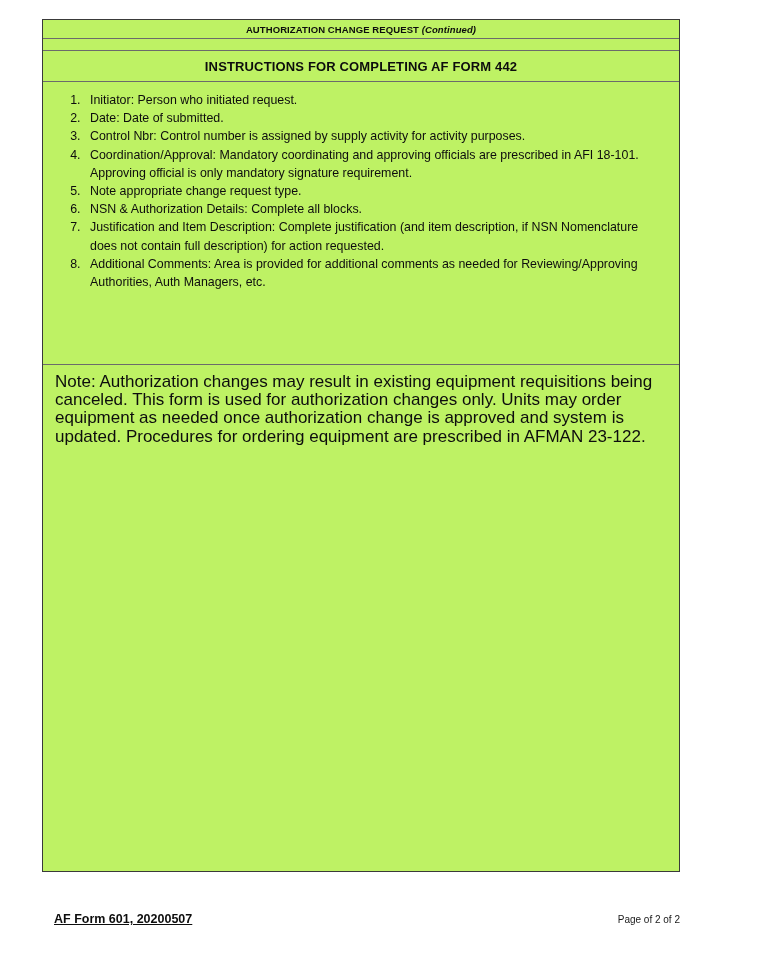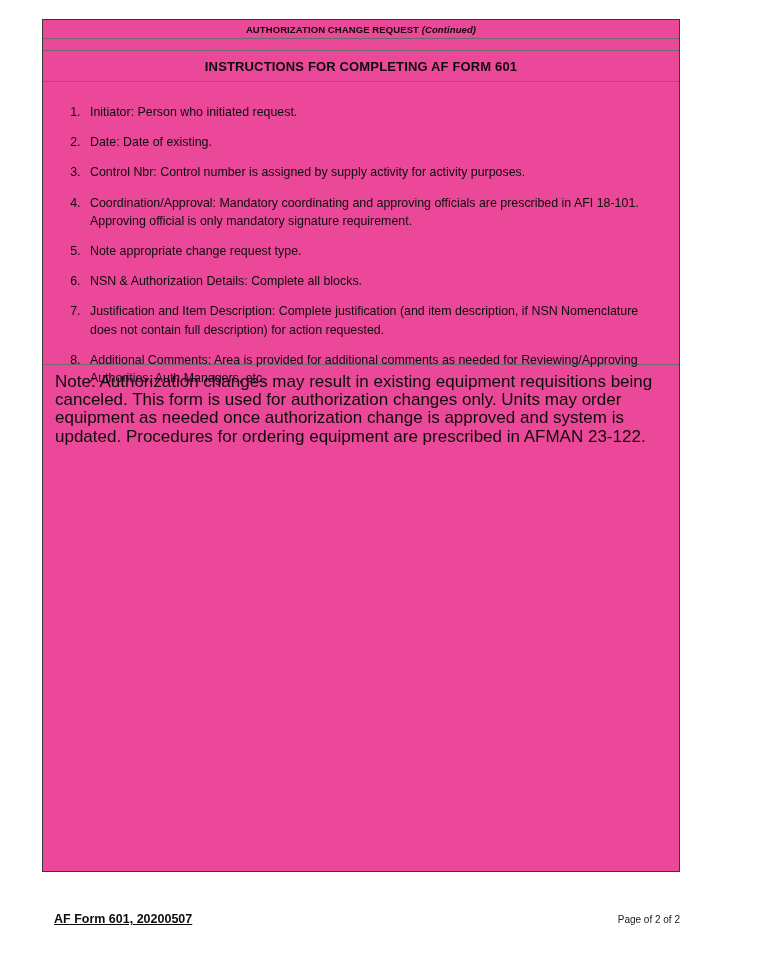--- a/index.html
+++ b/index.html
@@ -23,21 +23,21 @@
   }
 
   
   .form-box {
     position: absolute;
     left: 42px;
     top: 19px;
     width: 638px;
     border: 1.5px solid #3a3a3a;
     box-sizing: border-box;
-    background: #ec4899;
+    background: #bef264;
   }
 
   .row {
     box-sizing: border-box;
     width: 100%;
   }
 
   
   .title-row {
     border-bottom: 1.5px solid #6b6b6b;
@@ -87,21 +87,21 @@
   }
   ol.instructions {
     margin: 0;
     padding: 0 0 0 27px;
     list-style: decimal;
     font-size: 12.4px;
     line-height: 18.2px;
   }
   ol.instructions > li {
     padding-left: 6px;
-    margin: 12px 0 0 0;
+    margin: 0 0 0 0;
   }
   ol.instructions > li::marker {
     font-weight: normal;
   }
   .li-text {
     display: block;
   }
 
   
   .note-block {
@@ -161,30 +161,30 @@
     <div class="row title-row">
       <div class="title-text">
         <span>AUTHORIZATION CHANGE REQUEST</span>
         <span class="cont">(Continued)</span>
       </div>
     </div>
 
     <div class="row spacer-row"></div>
 
     <div class="row heading-row">
-      <div class="heading-text">INSTRUCTIONS FOR COMPLETING AF FORM 601</div>
+      <div class="heading-text">INSTRUCTIONS FOR COMPLETING AF FORM 442</div>
     </div>
 
     <div class="row list-block">
       <ol class="instructions">
         <li>
             <span class="li-text">Initiator:  Person who initiated request.</span>
           </li>
         <li>
-            <span class="li-text">Date:  Date of existing.</span>
+            <span class="li-text">Date:  Date of submitted.</span>
           </li>
         <li>
             <span class="li-text">Control Nbr:  Control number is assigned by supply activity for activity purposes.</span>
           </li>
         <li>
             <span class="li-text">Coordination/Approval:  Mandatory coordinating and approving officials are prescribed in AFI 18-101.  Approving official is only mandatory signature requirement.</span>
           </li>
         <li>
             <span class="li-text">Note appropriate change request type.</span>
           </li>

